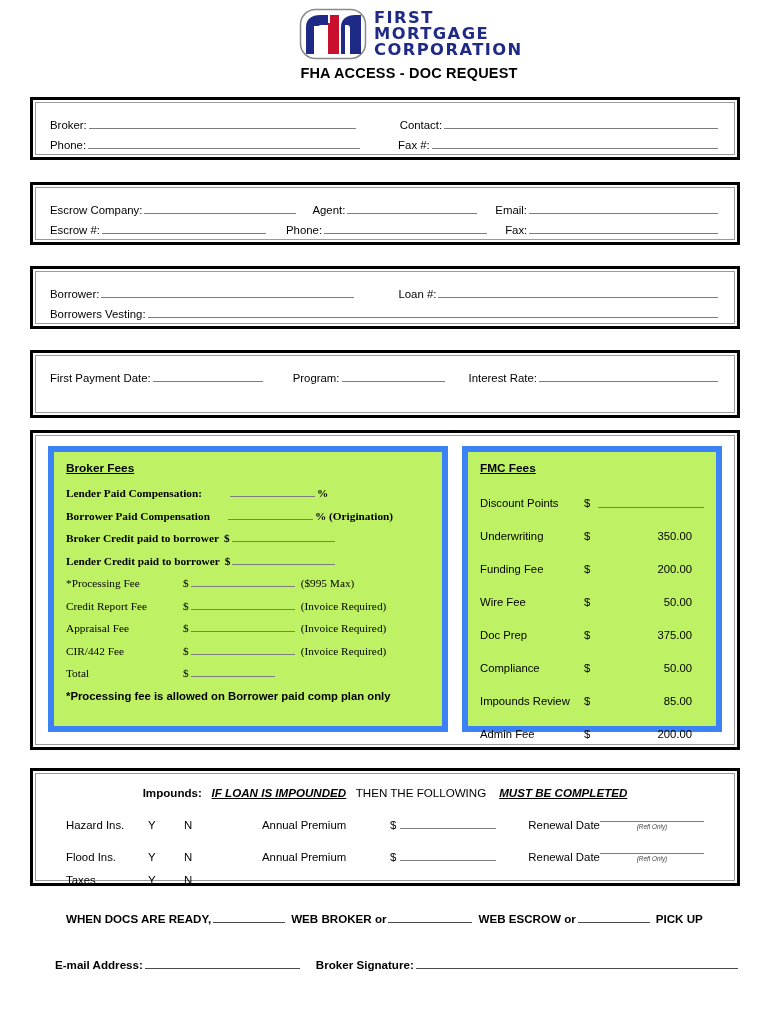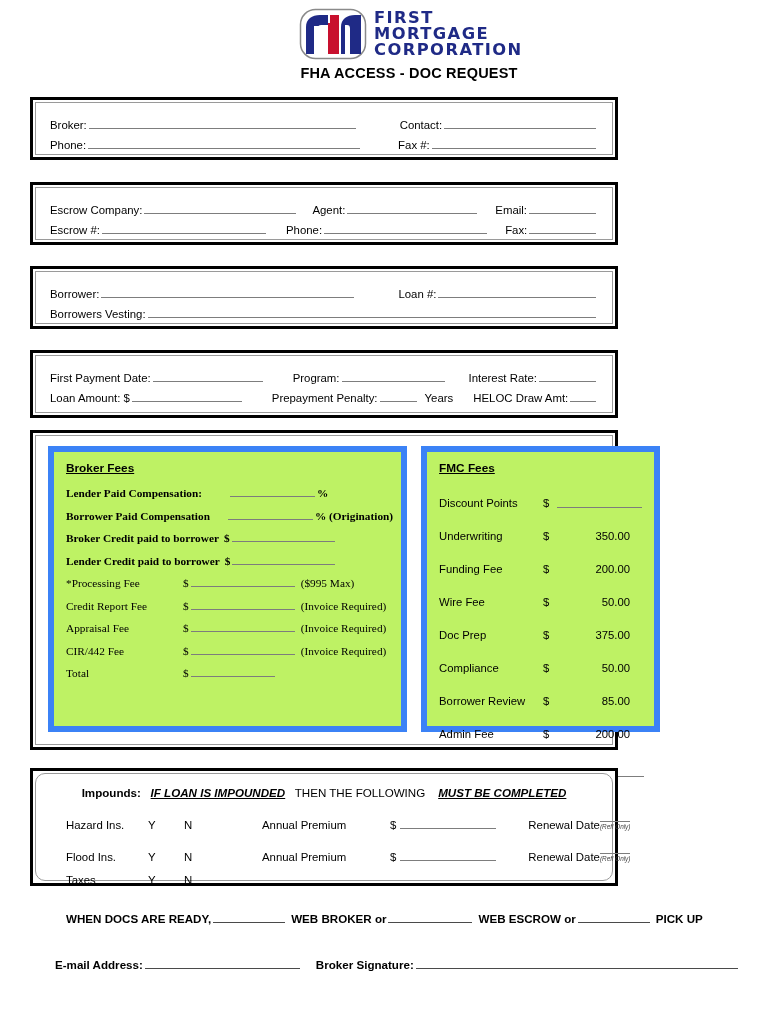--- a/index.html
+++ b/index.html
@@ -53,21 +53,21 @@
     font-weight: bold;
     letter-spacing: 0.2px;
     margin-top: 5px;
     margin-bottom: 6px;
   }
 
   
   .section {
     position: absolute;
     left: 30px;
-    width: 588px;
+    width: 710px;
     border: 3px solid #000000;
     background: #ffffff;
     padding: 2px;
   }
   .section > .inner {
     border: 1px solid #9a9a9a;
     width: 100%;
     height: 100%;
     padding: 8px 14px;
   }
@@ -151,21 +151,21 @@
     padding-top: 16px;
     padding-bottom: 2px;
     display: flex;
     align-items: baseline;
     justify-content: center;
     font-size: 11.3px;
     white-space: nowrap;
   }
 
   
-  #impounds-section > .inner { padding: 8px 14px 10px 14px; border-radius: 10px; }
+  #impounds-section > .inner { padding: 8px 14px 10px 14px; }
   .imp-head {
     text-align: center;
     font-size: 11.6px;
     margin: 4px 0 10px 0;
     white-space: nowrap;
   }
   .imp-head .b { font-weight: bold; }
   .imp-head .bu { font-weight: bold; font-style: italic; text-decoration: underline; }
   .imp-head .n { font-weight: normal; }
 
@@ -295,31 +295,20 @@
     <div class="frow">
       <span class="lbl">First Payment Date:</span>
       <span class="fill" style="width:110px;"></span>
       <span class="gap" style="width:28px;"></span>
       <span class="lbl">Program:</span>
       <span class="fill" style="width:103px;"></span>
       <span class="gap" style="width:22px;"></span>
       <span class="lbl">Interest Rate:</span>
       <span class="fill grow"></span>
     </div>
-    <div class="frow">
-      <span class="lbl">Loan Amount: $</span>
-      <span class="fill" style="width:110px;"></span>
-      <span class="gap" style="width:28px;"></span>
-      <span class="lbl">Prepayment Penalty:</span>
-      <span class="fill" style="width:37px;"></span>
-      <span class="lbl" style="padding-left:6px;">Years</span>
-      <span class="gap" style="width:20px;"></span>
-      <span class="lbl">HELOC Draw Amt:</span>
-      <span class="fill grow"></span>
-    </div>
   </div>
 </div>
 
 <div class="section" id="fees-section" style="top:430px;height:320px;">
   <div class="inner">
 
     <div class="fee-box" id="broker-fee-box">
       <div class="fee-title">Broker Fees</div>
 
       <div class="bline bold">
@@ -375,20 +364,21 @@
         <span class="fill" style="width:104px;"></span>
         <span class="lbl" style="padding-left:4px;">(Invoice Required)</span>
       </div>
 
       <div class="bline">
         <span class="lbl" style="width:117px;flex:none;">Total</span>
         <span class="lbl">$</span>
         <span class="fill" style="width:84px;"></span>
       </div>
 
+      <div class="bfoot">*Processing fee is allowed on Borrower paid comp plan only</div>
     </div>
 
     <div class="fee-box" id="fmc-fee-box">
       <div class="fee-title">FMC Fees</div>
 
       <div class="fline">
         <span class="f-name">Discount Points</span>
         <span class="f-dollar">$</span>
         <span class="f-blank"></span>
       </div>
@@ -411,21 +401,21 @@
         <span class="f-name">Doc Prep</span>
         <span class="f-dollar">$</span>
         <span class="f-amt">375.00</span>
       </div>
       <div class="fline">
         <span class="f-name">Compliance</span>
         <span class="f-dollar">$</span>
         <span class="f-amt">50.00</span>
       </div>
       <div class="fline">
-        <span class="f-name">Borrower Review</span>
+        <span class="f-name">Impounds Review</span>
         <span class="f-dollar">$</span>
         <span class="f-amt">85.00</span>
       </div>
       <div class="fline">
         <span class="f-name">Admin Fee</span>
         <span class="f-dollar">$</span>
         <span class="f-amt">200.00</span>
       </div>
 
       <div class="redraw">

